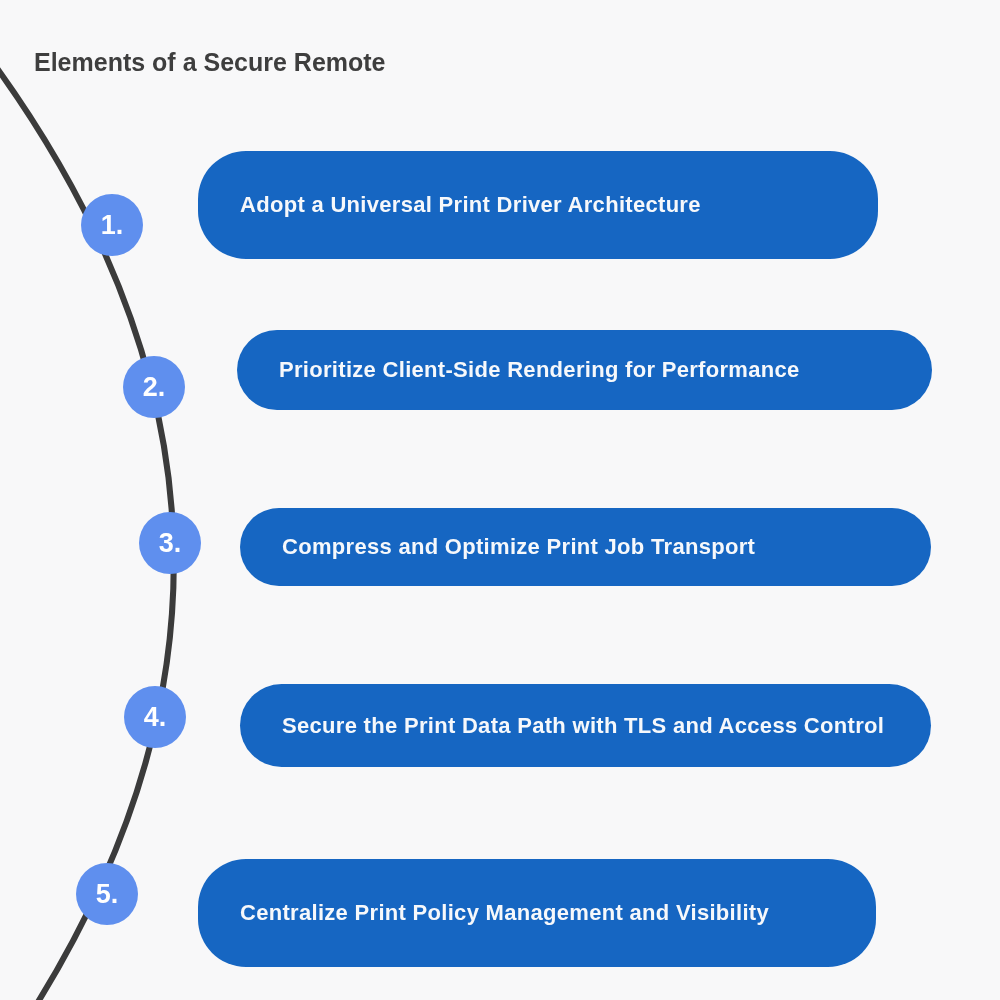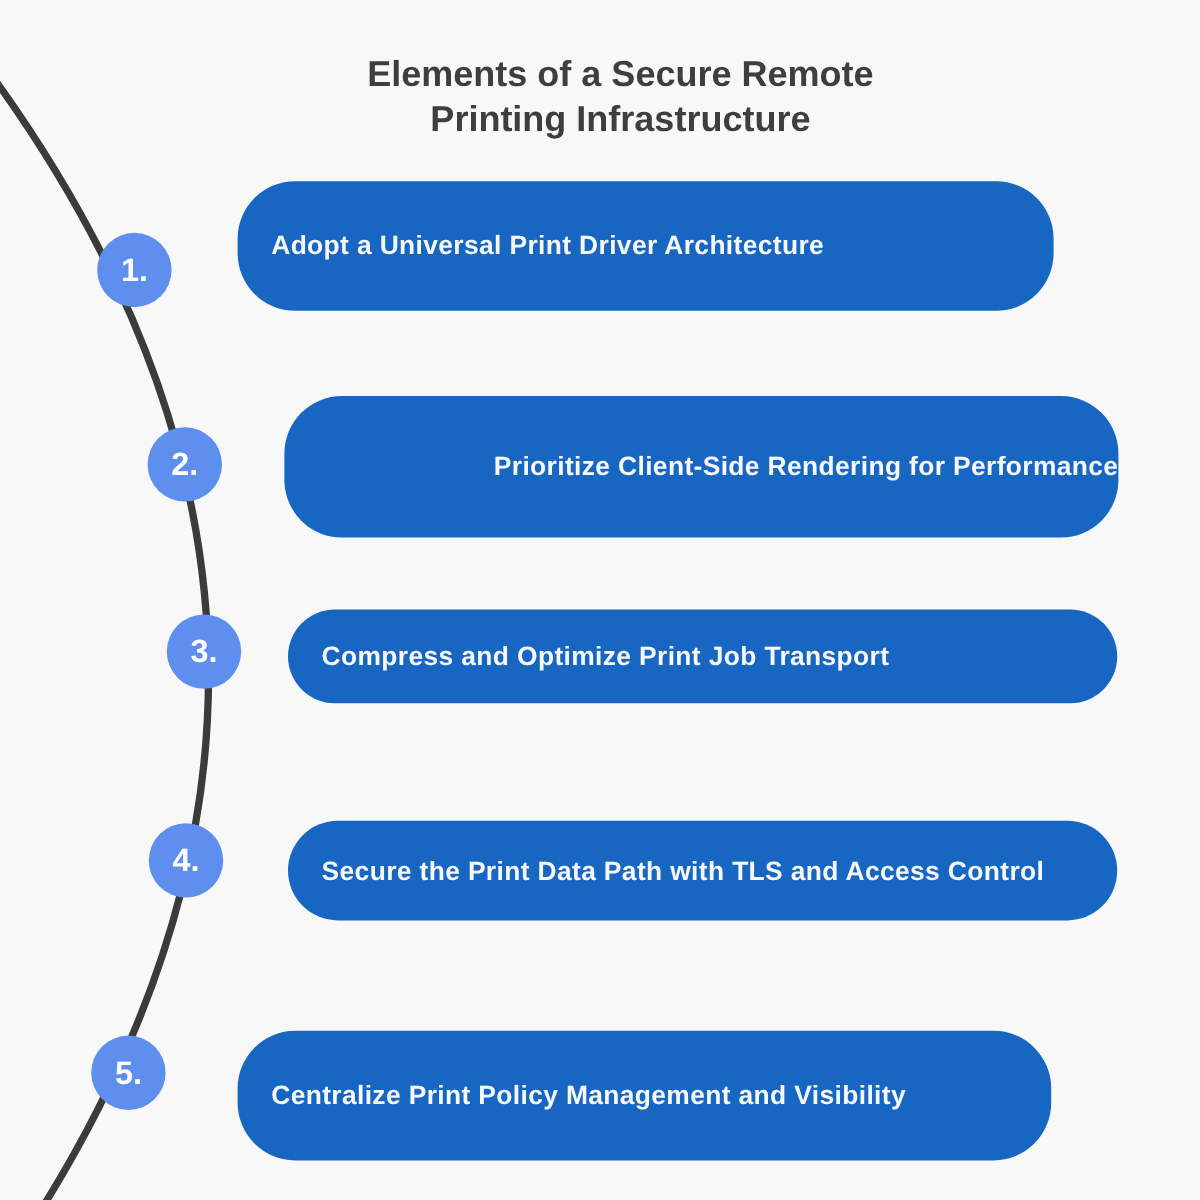--- a/index.html
+++ b/index.html
@@ -19,22 +19,22 @@
   .canvas{
     position:relative;
     width:1000px;height:1000px;
     background:var(--bg);
     overflow:hidden;
   }
   .title{
     position:absolute;
     left:0;right:0;top:44px;
     margin:0;
-    text-align:center;
-    font-size:30px;
+    text-align:left;
+    font-size:25px;
     line-height:37px;
     font-weight:700;
     color:var(--title);
     letter-spacing:0px;
     padding-left:34px;
   }
   .title .t-line{display:block;}
   .arc{
     position:absolute;left:0;top:0;
     width:1000px;height:1000px;
@@ -64,43 +64,42 @@
     background:var(--pill);
     border-radius:48px;
     display:flex;align-items:center;
     z-index:3;
   }
   .pill .pill-label{
     color:var(--pill-text);
     font-size:22px;
     font-weight:700;
     letter-spacing:0.3px;
-    padding-left:28px;
+    padding-left:42px;
     white-space:nowrap;
   }
   
   .m1{left:81px;top:194px;}
   .m2{left:123px;top:356px;}
   .m3{left:139px;top:512px;}
   .m4{left:124px;top:686px;}
   .m5{left:76px;top:863px;}
   .p1{left:198px;top:151px;width:680px;height:108px;}
-  .p2{left:237px;top:330px;width:695px;height:118px;justify-content:flex-end;}
+  .p2{left:237px;top:330px;width:695px;height:80px;}
   .p3{left:240px;top:508px;width:691px;height:78px;}
   .p4{left:240px;top:684px;width:691px;height:83px;}
   .p5{left:198px;top:859px;width:678px;height:108px;text-align:right;}
 </style>
 </head>
 <body>
 
 <div class="canvas">
 
   <h1 class="title">
     <span class="t-line">Elements of a Secure Remote</span>
-    <span class="t-line">Printing Infrastructure</span>
   </h1>
 
   <svg class="arc" viewBox="0 0 1000 1000" aria-hidden="true">
     <path d="M -6 64 Q 330 528 38 1002"></path>
   </svg>
 
   <div class="marker m1">
     <span>1.</span>
   </div>
   <div class="pill p1">

